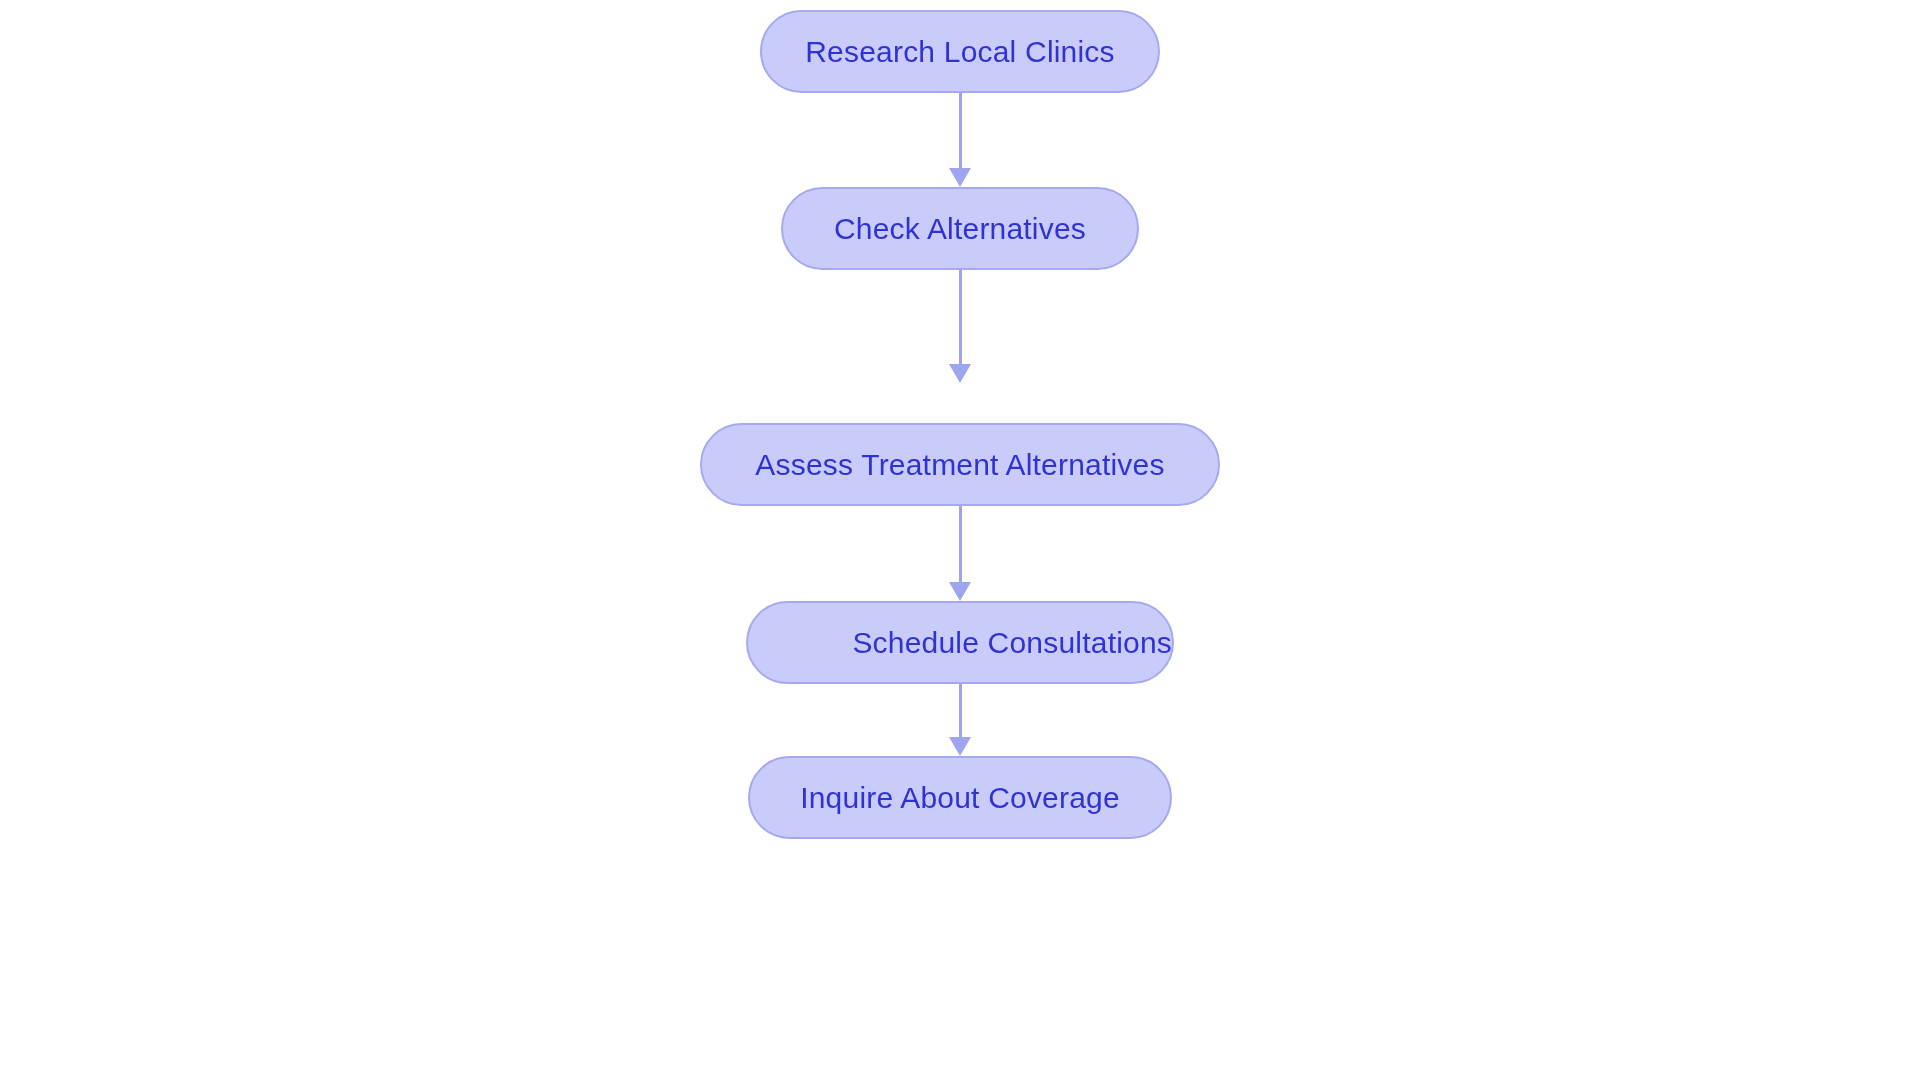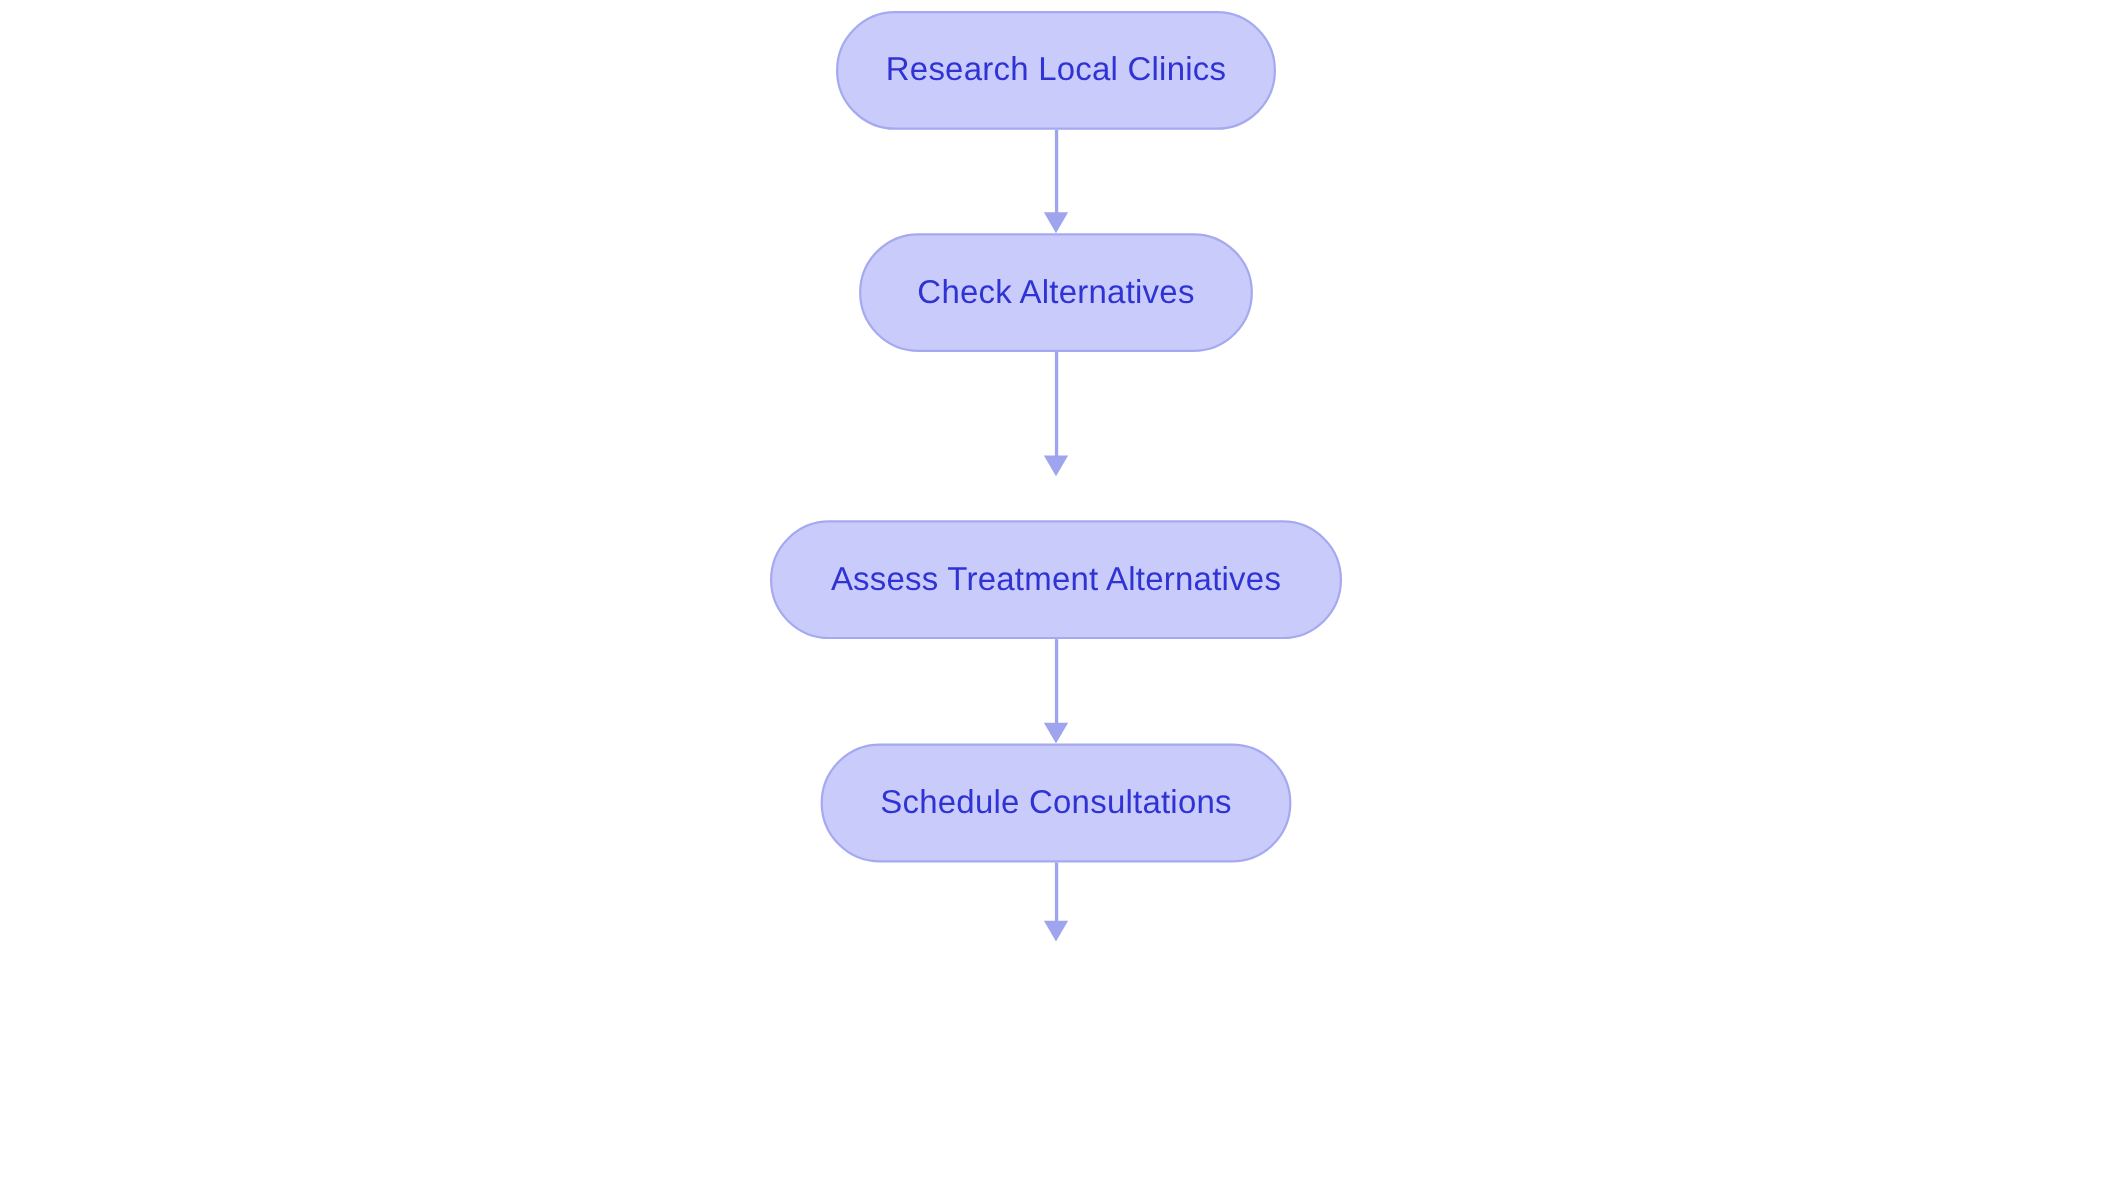--- a/index.html
+++ b/index.html
@@ -33,21 +33,21 @@
     flex-direction: column;
     align-items: center;
     justify-content: flex-start;
     padding-top: 10px;
     box-sizing: border-box;
   }
 
   
   .node {
     box-sizing: border-box;
-    height: 108px;
+    height: 83px;
     border-radius: 999px;
     background: #c9cbfb;
     border: 2px solid #a5a9f0;
     display: flex;
     align-items: center;
     justify-content: center;
     flex: 0 0 auto;
   }
 
   .node-label {
@@ -57,21 +57,21 @@
     line-height: 1;
     letter-spacing: 0.2px;
     white-space: nowrap;
     font-family: "Liberation Sans", "DejaVu Sans", sans-serif;
   }
 
   
   .node.w-n1 { width: 400px; }
   .node.w-n2 { width: 358px; }
   .node.w-n3 { width: 520px; margin-top: 40px; }
-  .node.w-n4 { width: 428px; }
+  .node.w-n4 { width: 428px; justify-content: flex-end; }
   .node.w-n5 { width: 424px; }
 
   
   .connector {
     position: relative;
     width: 24px;
     flex: 0 0 auto;
     display: block;
   }
   .connector.c1 { height: 94px; }
@@ -136,15 +136,18 @@
 
     <div class="node w-n4">
       <span class="node-label">Schedule Consultations</span>
     </div>
 
     <div class="connector c4">
       <div class="conn-line"></div>
       <div class="conn-head"></div>
     </div>
 
+    <div class="node w-n5">
+      <span class="node-label">Inquire About Coverage</span>
+    </div>
 
   </div>
 </div>
 
 </body></html>

